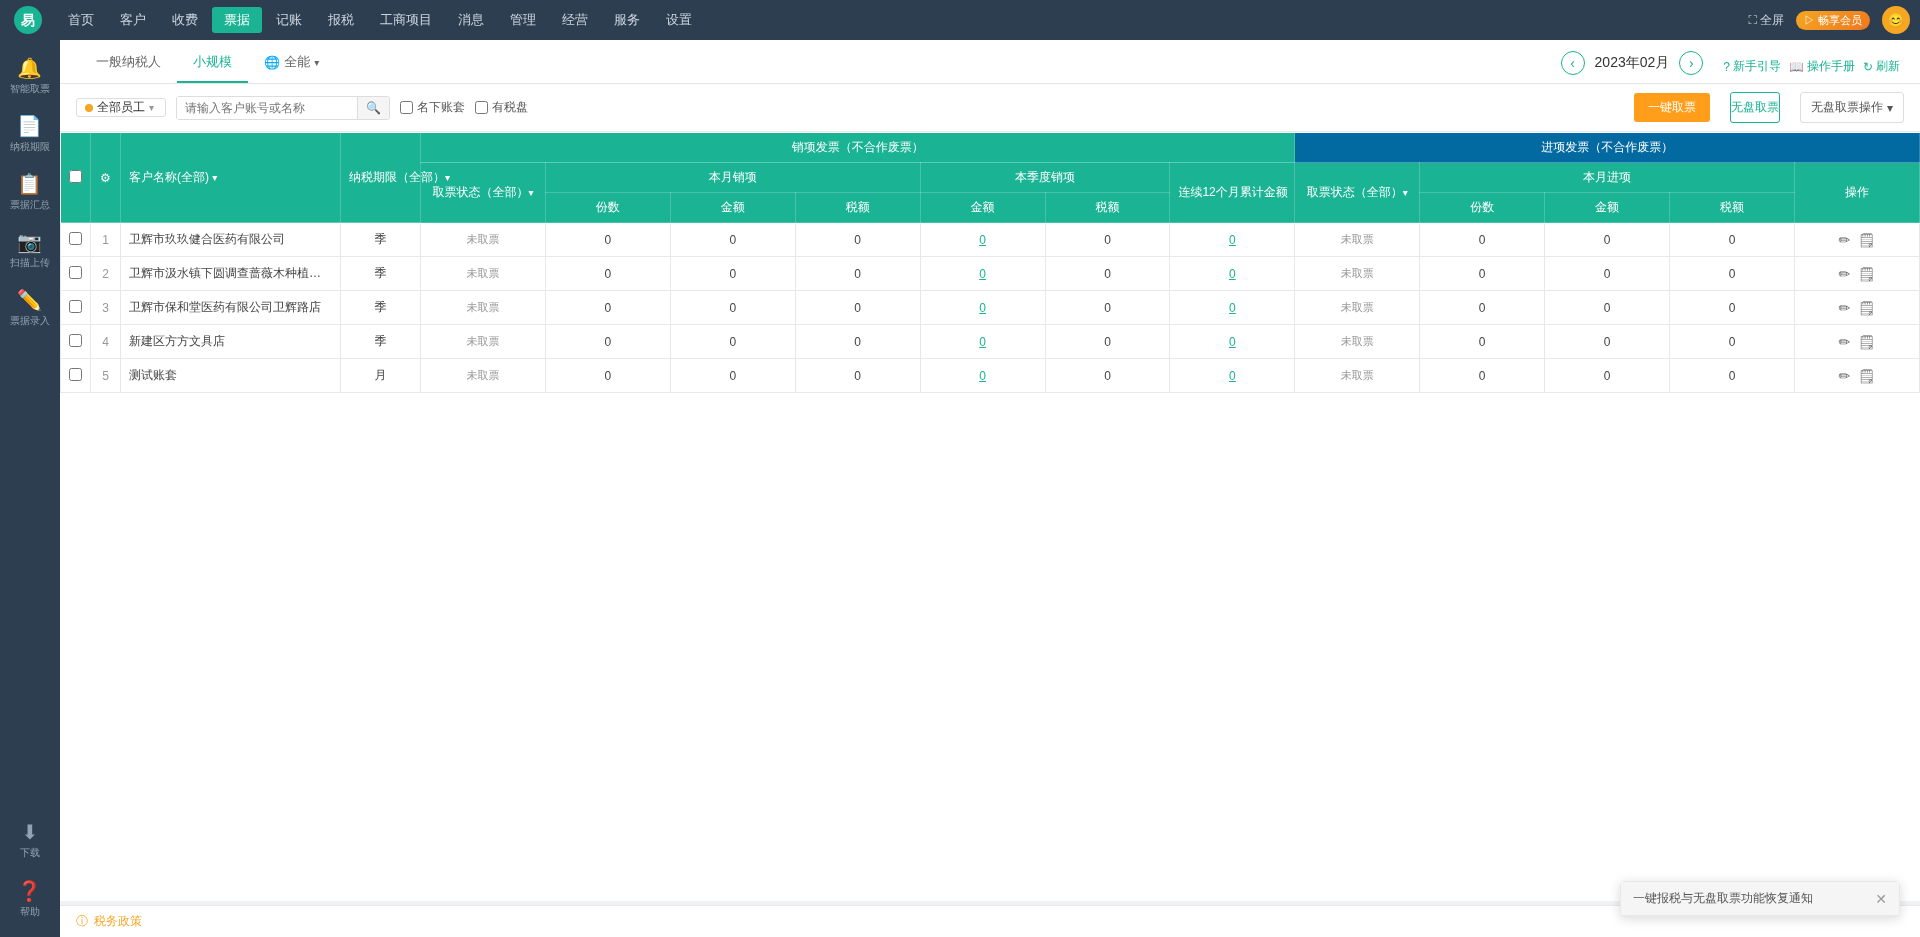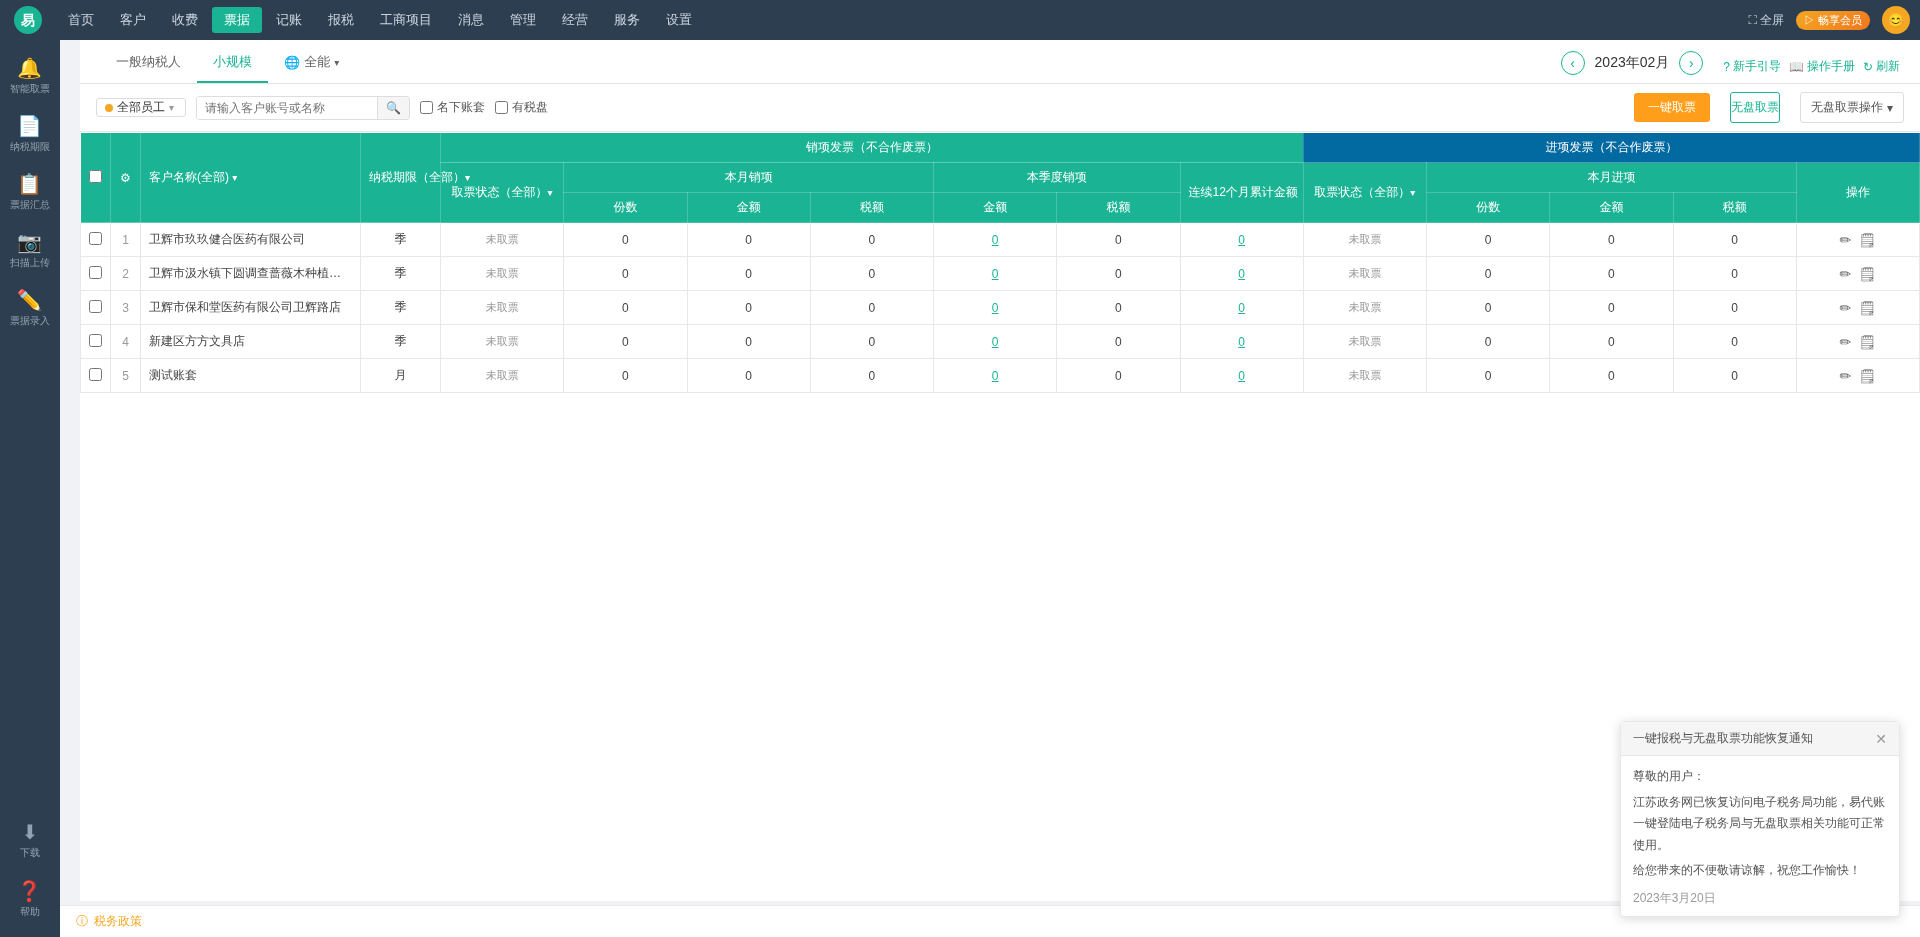--- a/index.html
+++ b/index.html
@@ -113,21 +113,21 @@
       display: flex;
       flex-direction: column;
       align-items: center;
       gap: 5px;
       padding-bottom: 10px;
     }
 
     
     .main-content {
       margin-top: 40px;
-      margin-left: 80px;
+      margin-left: 60px;
       height: calc(937px - 40px);
       overflow: hidden;
       background: #f0f2f5;
     }
 
     
     .tabs-bar {
       background: #fff;
       padding: 0 20px;
       display: flex;
@@ -717,24 +717,18 @@
         </tbody>
     </table>
   </div>
 </div>
 
 <div class="notification-panel">
   <div class="notif-header">
     <span>一键报税与无盘取票功能恢复通知</span>
     <span class="notif-close">✕</span>
   </div>
-  <div class="notif-body">
-    <div>尊敬的用户：</div>
-    <div style="margin-top:4px;">江苏政务网已恢复访问电子税务局功能，易代账一键登陆电子税务局与无盘取票相关功能可正常使用。</div>
-    <div style="margin-top:4px;">给您带来的不便敬请谅解，祝您工作愉快！</div>
-    <div class="notif-date">2023年3月20日</div>
-  </div>
 </div>
 
 <div class="page-footer">
   <span style="color:#f5a623;">ⓘ</span>
   <span class="footer-link">税务政策</span>
 </div>
 
 </body></html>

